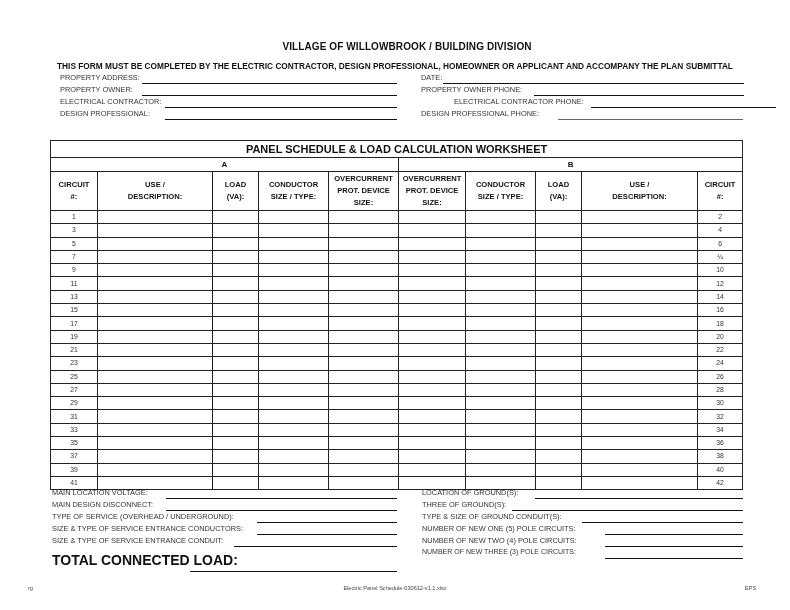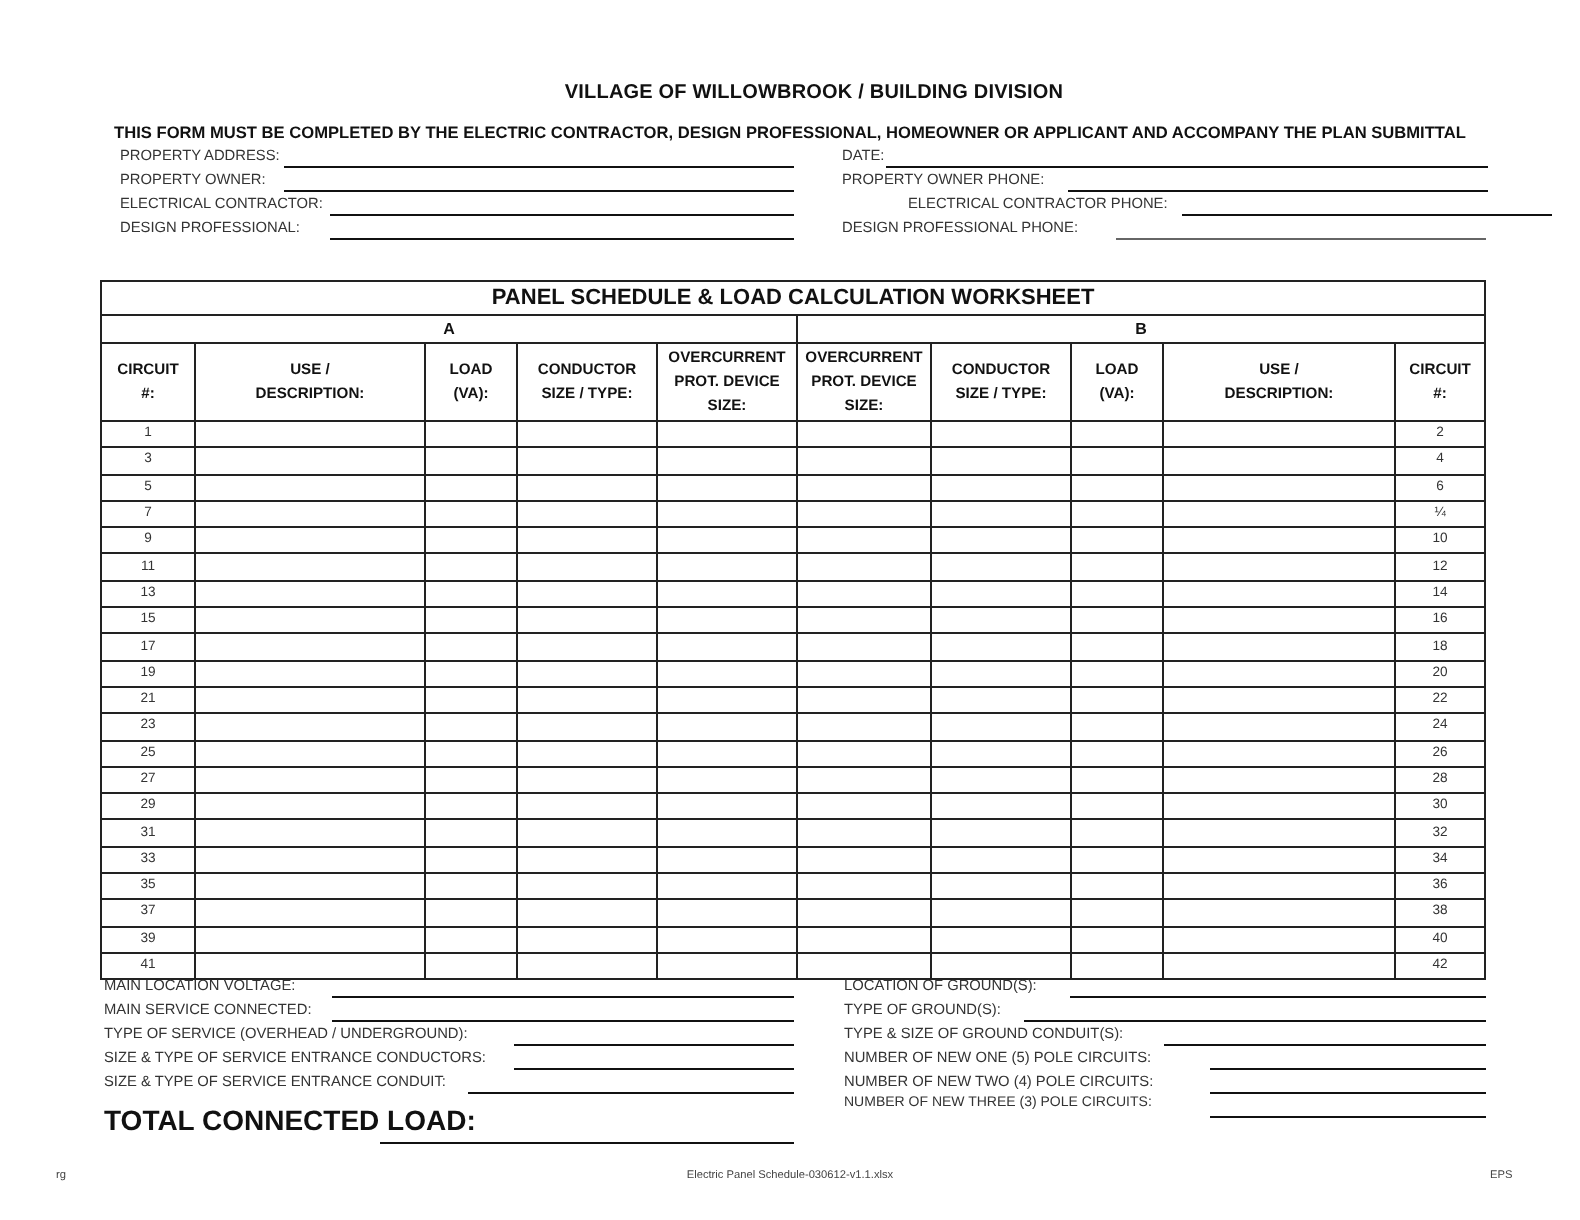--- a/index.html
+++ b/index.html
@@ -353,21 +353,21 @@
         <td class="num">42</td>
       </tr>
     </tbody>
 </table>
 
 <div class="field" style="left:52px;top:488px;width:345px;">
   <span class="lbl">MAIN LOCATION VOLTAGE:</span>
   <span class="line" style="left:114px;right:0;"></span>
 </div>
 <div class="field" style="left:52px;top:500px;width:345px;">
-  <span class="lbl">MAIN SERVICE CONNECTED:</span>
+  <span class="lbl">MAIN DESIGN DISCONNECT:</span>
   <span class="line" style="left:114px;right:0;"></span>
 </div>
 <div class="field" style="left:52px;top:512px;width:345px;">
   <span class="lbl">TYPE OF SERVICE (OVERHEAD / UNDERGROUND):</span>
   <span class="line" style="left:205px;right:0;"></span>
 </div>
 <div class="field" style="left:52px;top:524px;width:345px;text-align:center;">
   <span class="lbl">SIZE &amp; TYPE OF SERVICE ENTRANCE CONDUCTORS:</span>
   <span class="line" style="left:205px;right:0;"></span>
 </div>
@@ -378,21 +378,21 @@
 <div class="field" style="left:52px;top:552px;width:345px;height:20px;">
   <span class="lbl bottom-big">TOTAL CONNECTED LOAD:</span>
   <span class="line" style="left:138px;right:0;"></span>
 </div>
 
 <div class="field" style="left:422px;top:488px;width:321px;">
   <span class="lbl">LOCATION OF GROUND(S):</span>
   <span class="line" style="left:113px;right:0;"></span>
 </div>
 <div class="field" style="left:422px;top:500px;width:321px;">
-  <span class="lbl">TYPE OF GROUND(S):</span>
+  <span class="lbl">THREE OF GROUND(S):</span>
   <span class="line" style="left:90px;right:0;"></span>
 </div>
 <div class="field" style="left:422px;top:512px;width:321px;">
   <span class="lbl">TYPE &amp; SIZE OF GROUND CONDUIT(S):</span>
   <span class="line" style="left:160px;right:0;"></span>
 </div>
 <div class="field" style="left:422px;top:524px;width:321px;">
   <span class="lbl">NUMBER OF NEW ONE (5) POLE CIRCUITS:</span>
   <span class="line" style="left:183px;right:0;"></span>
 </div>

